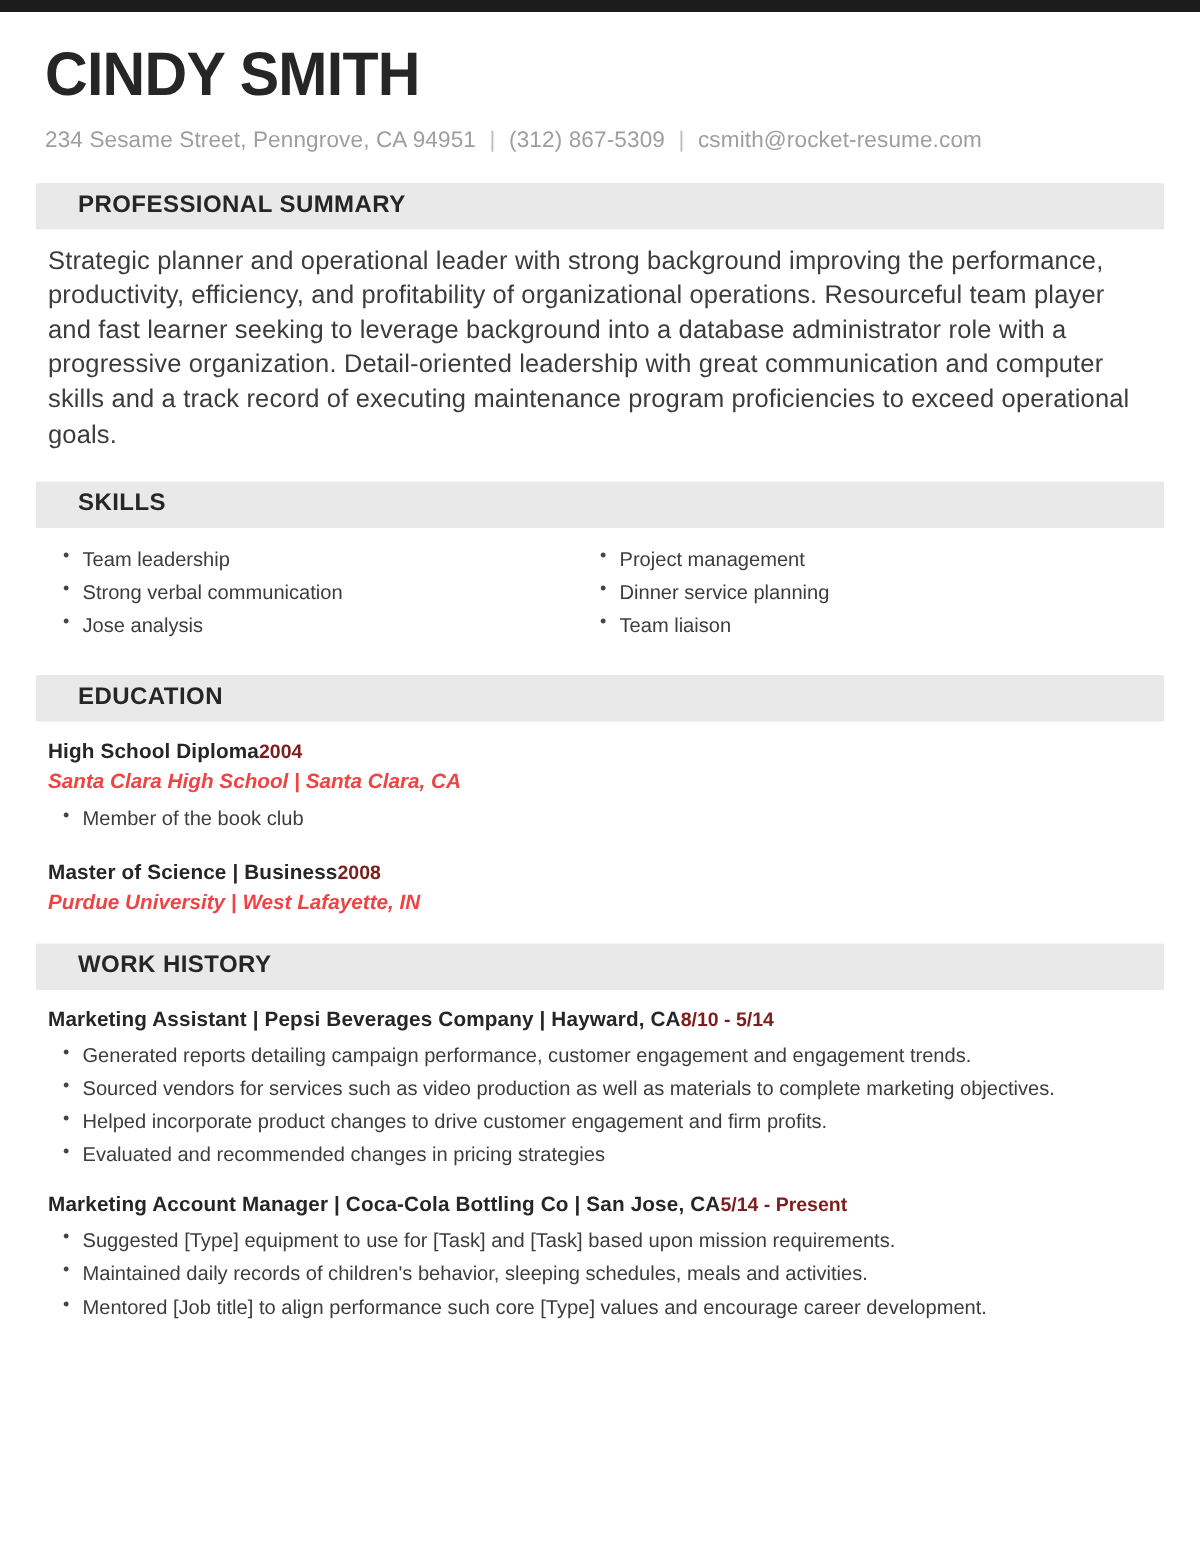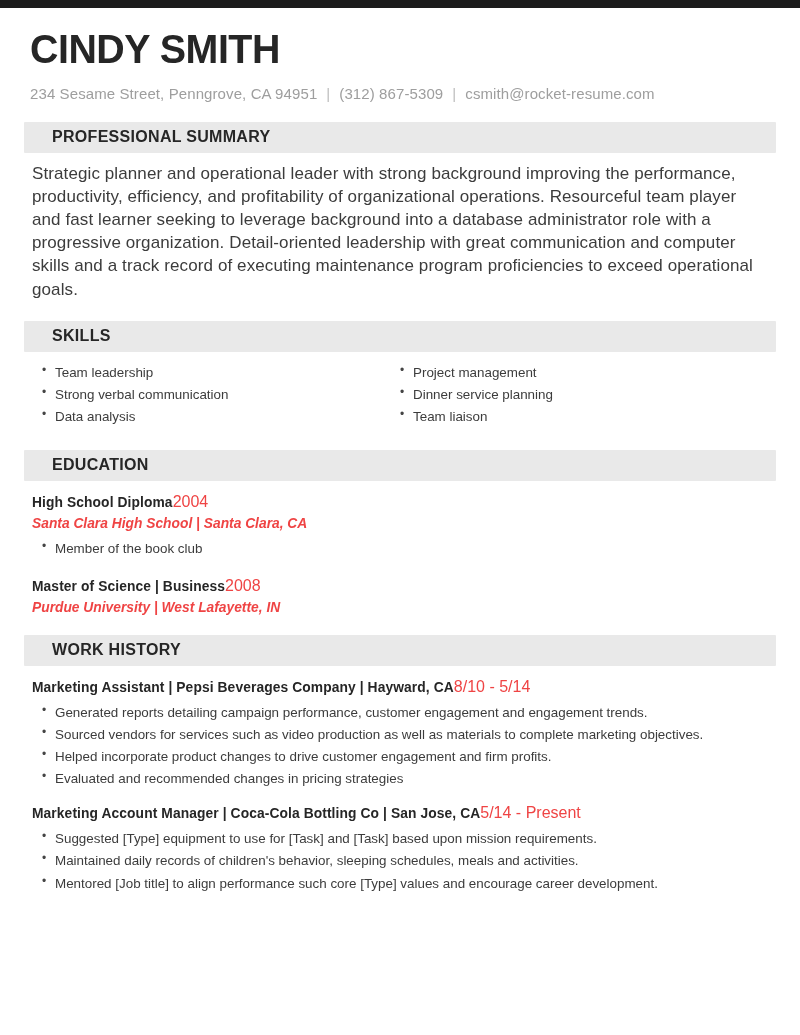--- a/index.html
+++ b/index.html
@@ -89,23 +89,23 @@
     justify-content: flex-start;
     align-items: baseline;
   }
   .entry-title {
     font-size: 13.8px;
     font-weight: 700;
     color: #262626;
     letter-spacing: 0.1px;
   }
   .entry-date {
-    font-size: 16px;
-    font-weight: 400;
-    color: #ef4444;
+    font-size: 13px;
+    font-weight: 700;
+    color: #7f1d1d;
     white-space: nowrap;
   }
   .entry-sub {
     margin-top: 5px;
     font-size: 13.8px;
     font-weight: 700;
     font-style: italic;
     color: #ef4444;
   }
   .entry ul.bullets { margin-top: 9px; padding-left: 10px; }
@@ -136,21 +136,21 @@
 
 <section class="section">
   <div class="section-bar">
     <h2 class="section-title">SKILLS</h2>
   </div>
   <div class="skills-grid">
     <div class="skills-col">
       <ul class="bullets">
         <li>Team leadership</li>
         <li>Strong verbal communication</li>
-        <li>Data analysis</li>
+        <li>Jose analysis</li>
       </ul>
     </div>
     <div class="skills-col">
       <ul class="bullets">
         <li>Project management</li>
         <li>Dinner service planning</li>
         <li>Team liaison</li>
       </ul>
     </div>
   </div>

